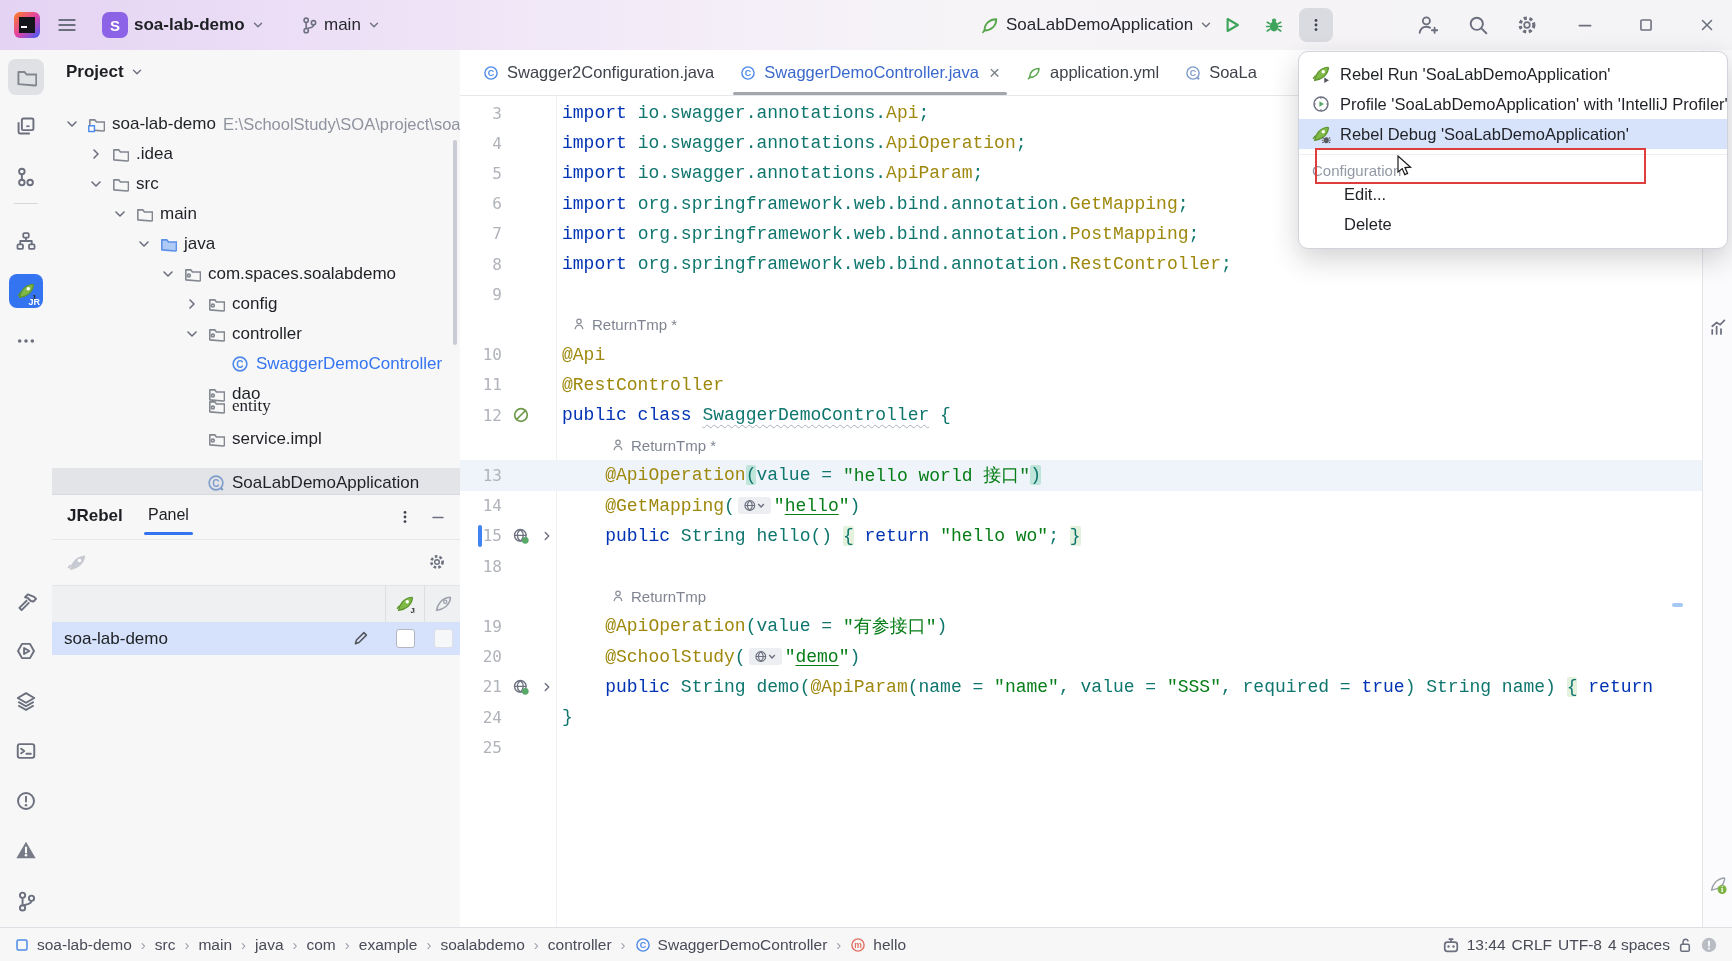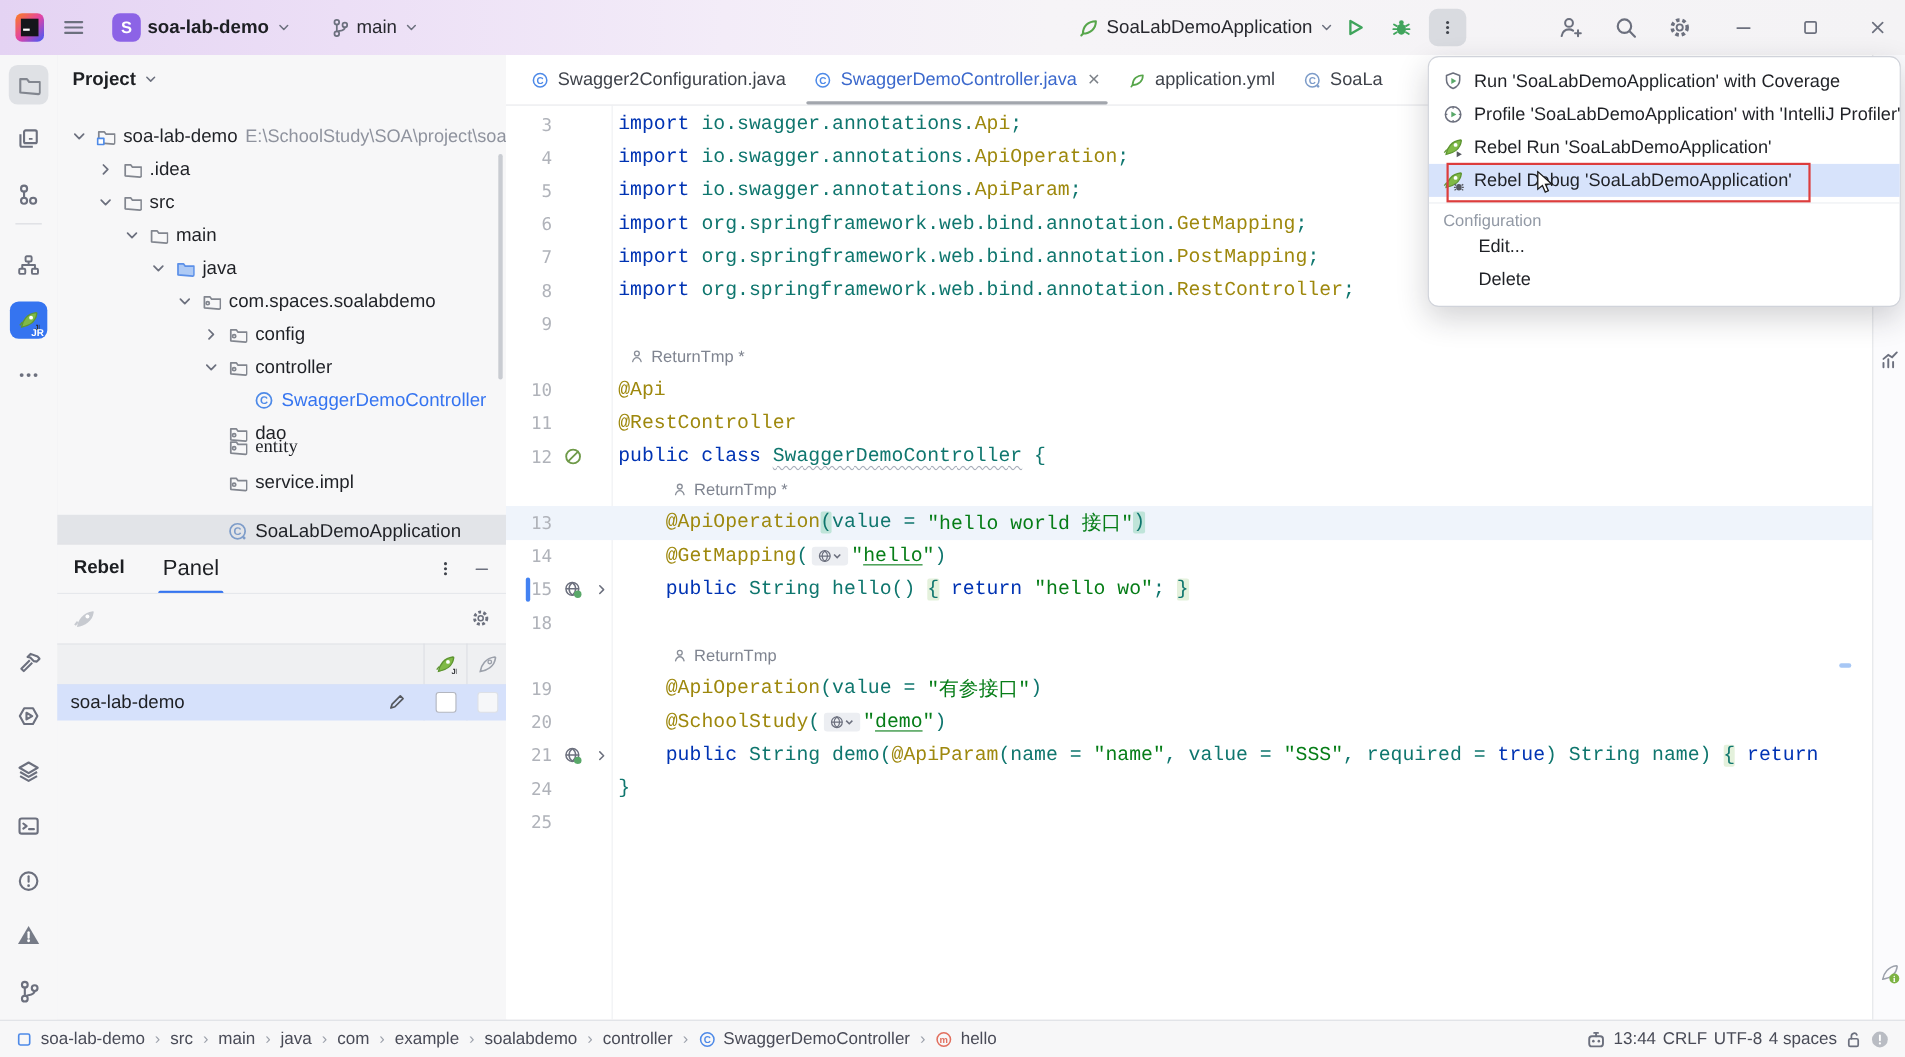--- a/index.html
+++ b/index.html
@@ -47,21 +47,21 @@
   .chevbox{width:16px;height:16px;flex:0 0 16px;display:inline-flex;align-items:center;justify-content:center;}
   .tree-label{font-size:17px;color:#1f2126;}
   .tree-label.sel{color:#3574f0;}
   .tree-suffix{font-size:16.5px;color:#8f939e;}
   .vscroll{position:absolute;right:3px;top:90px;width:4px;height:205px;border-radius:2px;background:#c9ccd2;}
 
   
   .jr-section{position:absolute;left:0;top:444px;width:408px;height:433px;background:#f7f7f8;border-top:1px solid #d8dade;}
   .jr-head{position:absolute;left:0;top:0;width:408px;height:44px;}
   .jr-title{position:absolute;left:15px;top:11px;font-size:17px;font-weight:700;color:#1d1f23;}
-  .jr-tab{position:absolute;left:96px;top:11px;font-size:20px;color:#1d1f23;}
+  .jr-tab{position:absolute;left:96px;top:11px;font-size:16px;color:#1d1f23;}
   .jr-tab::after{content:"";position:absolute;left:-4px;right:-4px;bottom:-11px;height:3px;border-radius:2px;background:#3574f0;}
   .jr-toolbar{position:absolute;left:0;top:44px;width:408px;height:46px;border-top:1px solid #e6e8ec;}
   .jr-table-head{position:absolute;left:0;top:90px;width:408px;height:36px;background:#eff0f2;border-top:1px solid #e2e4e8;border-bottom:1px solid #e2e4e8;}
   .jr-row{position:absolute;left:0;top:127px;width:408px;height:33px;background:#d6e1fb;display:flex;align-items:center;}
   .jr-row-name{position:absolute;left:12px;font-size:17px;color:#1d1f23;}
   .colline{position:absolute;top:90px;height:70px;width:1px;background:#dcdee3;}
   .cb{position:absolute;width:17px;height:17px;border:1.5px solid #b3b6bf;border-radius:3px;background:#fff;}
   .cb.dim{border-color:#dde0e6;background:#f6f7f9;}
 
   
@@ -537,21 +537,21 @@
               </svg>
             </span>
             <span class="tree-label">SoaLabDemoApplication</span>
           </div>
         </div>
       <div class="vscroll"></div>
     </div>
 
     <div class="jr-section">
       <div class="jr-head">
-        <span class="jr-title">Rebel</span>
+        <span class="jr-title">JRebel</span>
         <span class="jr-tab">Panel</span>
         <span class="ic s16" style="position:absolute;left:345px;top:14px">
             <svg viewBox="0 0 16 16" fill="#3f434b" stroke="none">
               <circle cx="8" cy="3.4" r="1.4"></circle>
               <circle cx="8" cy="8" r="1.4"></circle>
               <circle cx="8" cy="12.6" r="1.4"></circle>
             </svg>
           </span>
         <span class="ic s16" style="position:absolute;left:378px;top:14px">
             <svg viewBox="0 0 16 16" stroke="#6c707e" fill="none" stroke-width="1.5" stroke-linecap="round">
@@ -905,47 +905,38 @@
             <circle cx="8" cy="11.2" r=".9" fill="#fff"></circle>
           </svg>
         </span>
     </div>
   </div>
 
   <div class="abs popup">
     <div id="menuitems">
         <div class="mi">
           <span class="ic s20">
-            <svg viewBox="0 0 20 20" stroke="#6c707e" fill="none" stroke-width="1.4" stroke-linejoin="round">
-              <path d="M10 2.4l6 2.2v4.2c0 3.8-2.5 6.3-6 7.7-3.5-1.4-6-3.9-6-7.7V4.6z"></path>
-              <path d="M8.4 7v5.4l4.6-2.7z" fill="#59a869" stroke="none"></path>
-            </svg>
-          </span>
-          <span>Run 'SoaLabDemoApplication' with Coverage</span>
+            <svg viewBox="0 0 16 16">
+              <path d="M2.9 13.1C3.5 8.4 6.9 3.4 13.4 2.6c.4 0 .6.3.55.7C13.2 9.2 8.2 12.3 2.9 13.1z" fill="#80ba46" stroke="#5e9532" stroke-width="1"></path>
+              <circle cx="9.8" cy="6.2" r="1.4" fill="#fff" stroke="none"></circle>
+              <path d="M3.4 9.6L1.6 11.8" stroke="#5e9532"></path>
+              <path d="M10.6 10.8v4.4l3.8-2.2z" fill="#55585f"></path>
+            </svg>
+          </span>
+          <span>Rebel Run 'SoaLabDemoApplication'</span>
         </div>
         <div class="mi">
           <span class="ic s20">
             <svg viewBox="0 0 20 20" stroke="#6c707e" fill="none" stroke-width="1.4">
               <circle cx="10" cy="10" r="7"></circle>
               <path d="M10 3v1.8M17 10h-1.8M10 17v-1.8M3 10h1.8" stroke-width="1.2"></path>
               <path d="M8.4 7.3v5.4l4.6-2.7z" fill="#59a869" stroke="none"></path>
             </svg>
           </span>
           <span>Profile 'SoaLabDemoApplication' with 'IntelliJ Profiler'</span>
-        </div>
-        <div class="mi">
-          <span class="ic s20">
-            <svg viewBox="0 0 16 16">
-              <path d="M2.9 13.1C3.5 8.4 6.9 3.4 13.4 2.6c.4 0 .6.3.55.7C13.2 9.2 8.2 12.3 2.9 13.1z" fill="#80ba46" stroke="#5e9532" stroke-width="1"></path>
-              <circle cx="9.8" cy="6.2" r="1.4" fill="#fff" stroke="none"></circle>
-              <path d="M3.4 9.6L1.6 11.8" stroke="#5e9532"></path>
-              <path d="M10.6 10.8v4.4l3.8-2.2z" fill="#55585f"></path>
-            </svg>
-          </span>
-          <span>Rebel Run 'SoaLabDemoApplication'</span>
         </div>
         <div class="mi hilite">
           <span class="ic s20">
             <svg viewBox="0 0 16 16">
               <path d="M2.9 13.1C3.5 8.4 6.9 3.4 13.4 2.6c.4 0 .6.3.55.7C13.2 9.2 8.2 12.3 2.9 13.1z" fill="#80ba46" stroke="#5e9532" stroke-width="1"></path>
               <circle cx="9.8" cy="6.2" r="1.4" fill="#fff" stroke="none"></circle>
               <path d="M3.4 9.6L1.6 11.8" stroke="#5e9532"></path>
               <ellipse cx="12.2" cy="13" rx="2" ry="2.4" fill="#55585f"></ellipse>
               <path d="M10.2 11.6l-1.2-.7M10 13h-1.4M10.2 14.4l-1.2.7M14.2 11.6l1.2-.7M14.4 13h1.4M14.2 14.4l1.2.7" stroke="#55585f" stroke-width=".9"></path>
             </svg>

